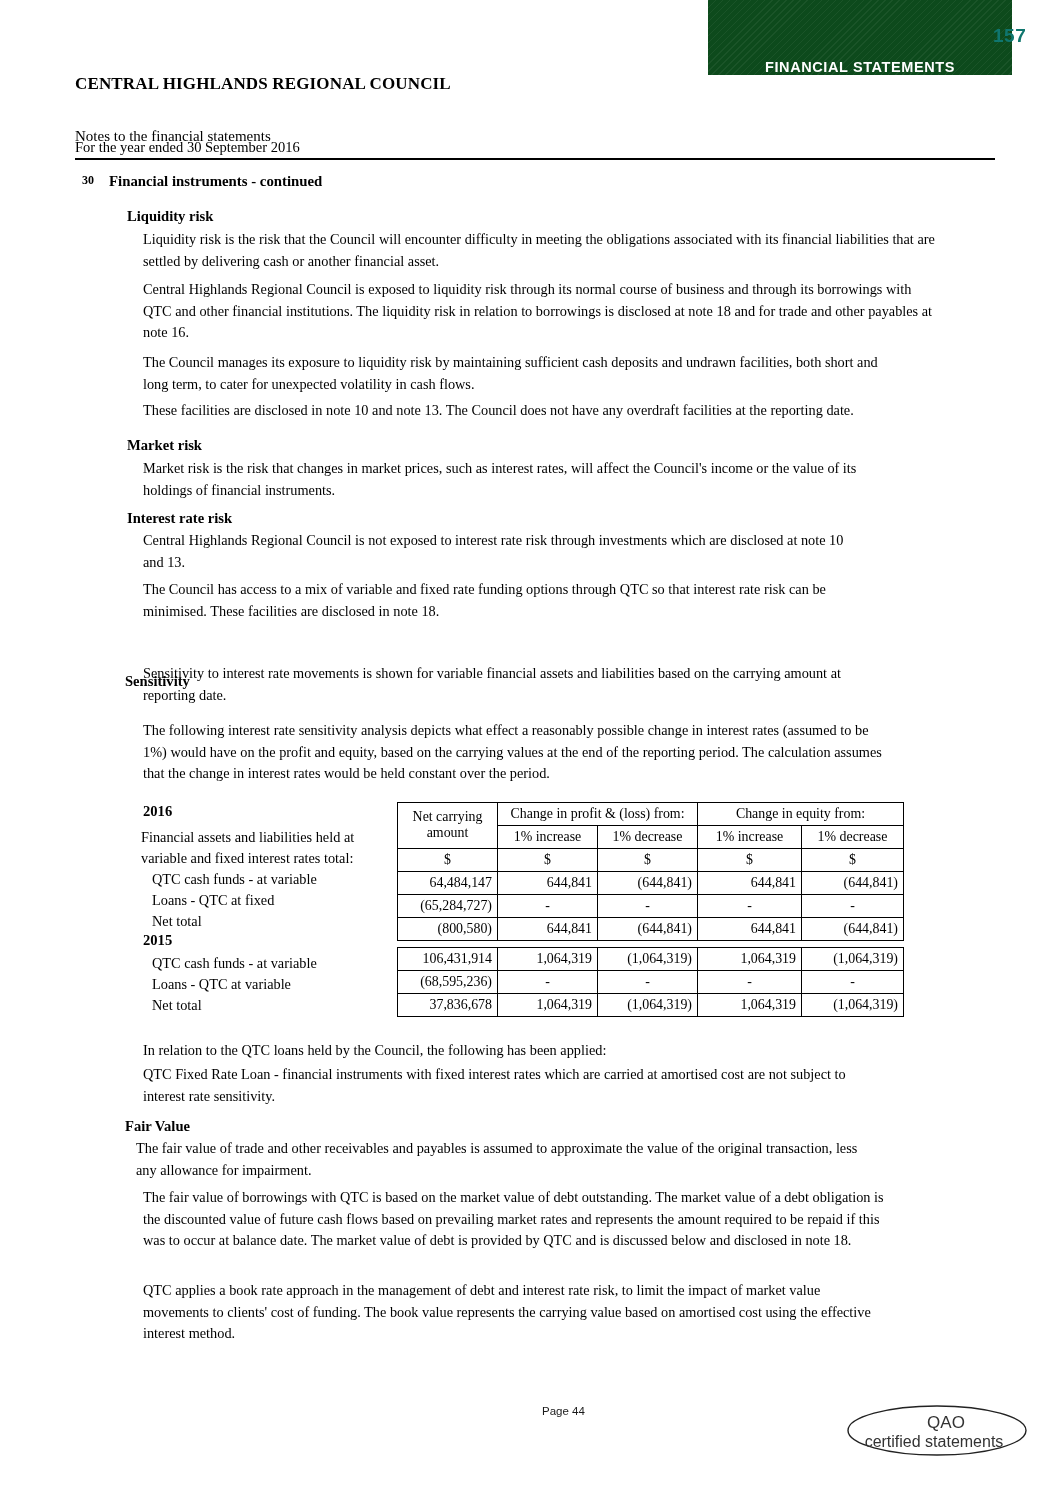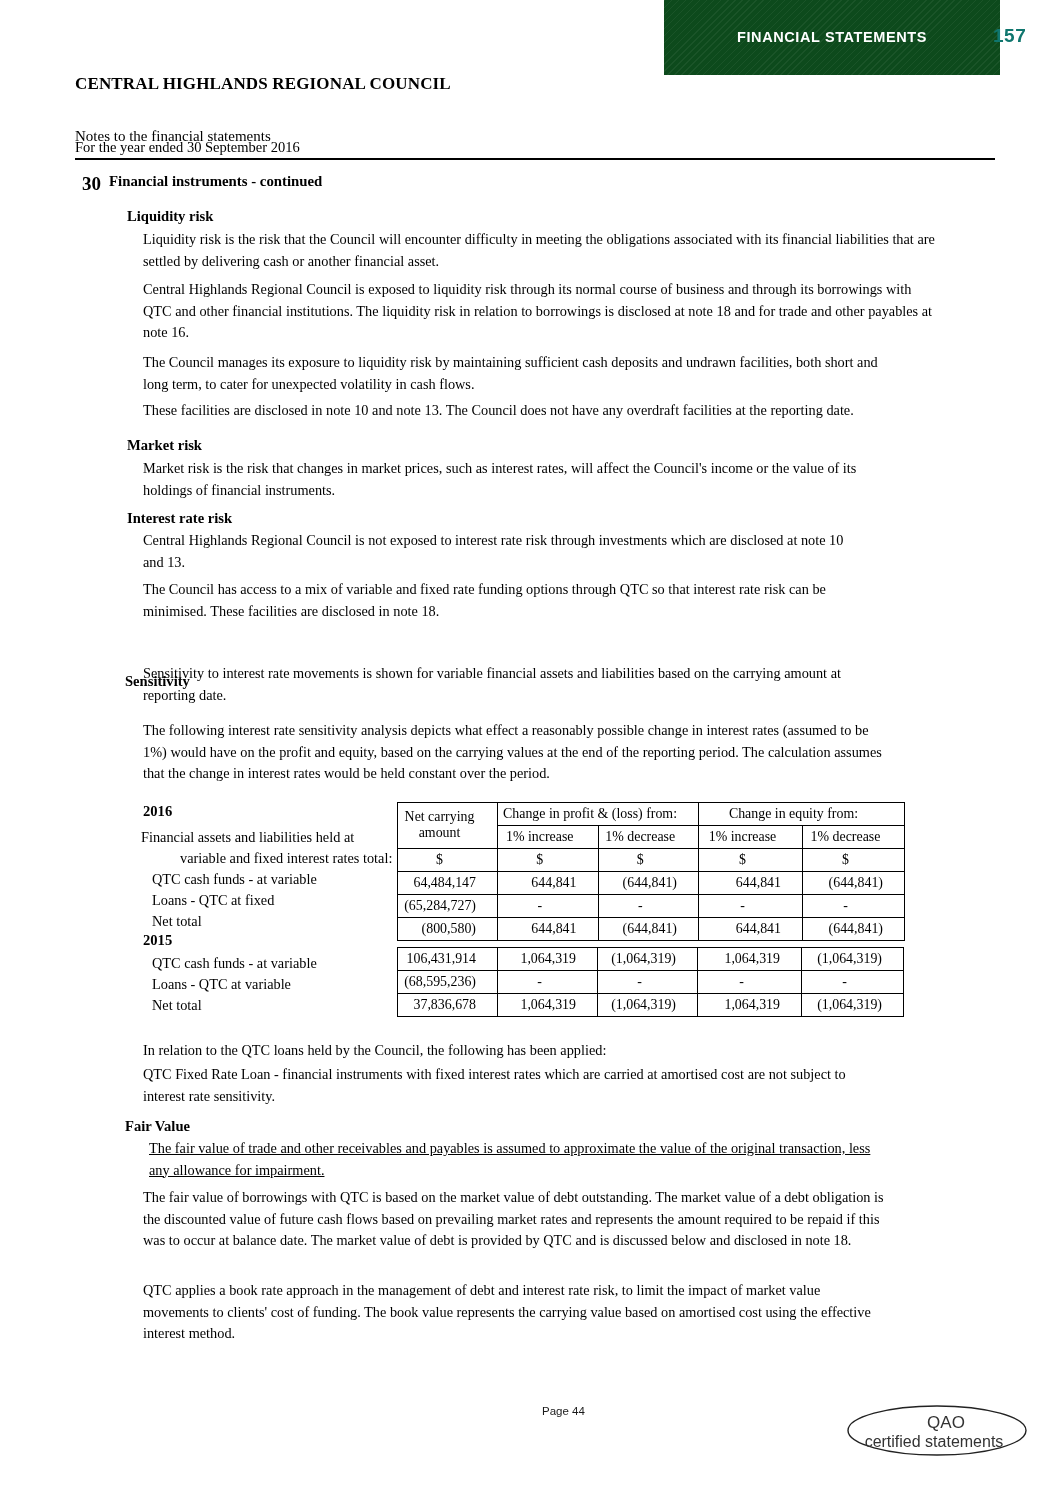--- a/index.html
+++ b/index.html
@@ -16,33 +16,33 @@
     position: relative;
     width: 1059px;
     height: 1497px;
     overflow: hidden;
     background: #ffffff;
   }
 
   
   #banner {
     position: absolute;
-    left: 664px;
+    left: 708px;
     top: 0;
-    width: 336px;
+    width: 304px;
     height: 75px;
     background-color: #0d4a1c;
     background-image: repeating-linear-gradient(
         135deg,
         rgba(255,255,255,0.055) 0px,
         rgba(255,255,255,0.055) 1px,
         rgba(0,0,0,0) 1px,
         rgba(0,0,0,0) 5px);
     display: flex;
-    align-items: center;
+    align-items: flex-end;
     justify-content: center;
   }
   #banner-label {
     font-family: "Liberation Sans", "DejaVu Sans", sans-serif;
     font-weight: bold;
     font-size: 14.5px;
     letter-spacing: 0.6px;
     color: #ffffff;
     white-space: nowrap;
     margin-top: -2px;
@@ -85,21 +85,21 @@
     top: 158px;
     width: 920px;
     height: 2px;
     background: #000;
   }
 
   #note-number {
     position: absolute;
     left: 82px;
     top: 173px;
-    font-size: 19px;
+    font-size: 12px;
     font-weight: bold;
   }
   #note-title {
     position: absolute;
     left: 109px;
     top: 173px;
     font-size: 14.8px;
     font-weight: bold;
   }
 
@@ -129,21 +129,21 @@
   }
   table.sens {
     position: absolute;
     border-collapse: collapse;
     font-size: 13.9px;
     table-layout: fixed;
   }
   table.sens td {
     border: 1px solid #000;
     height: 21px;
-    padding: 0 21px 1px 5px;
+    padding: 0 5px 1px 5px;
     vertical-align: middle;
     white-space: nowrap;
   }
   table.sens td.c { text-align: center; }
   table.sens td.r { text-align: right; }
   .col-a { width: 100px; }
   .col-b { width: 100px; }
   .col-c { width: 100px; }
   .col-d { width: 104px; }
   .col-e { width: 102px; }
@@ -196,21 +196,21 @@
   <div class="sec-head" style="left:127px; top:510px;">Interest rate risk</div>
   <div class="para" style="left:143px; top:530px; width:720px;">Central Highlands Regional Council  is not exposed to interest rate risk through investments which are disclosed at note 10 and 13.</div>
   <div class="para" style="left:143px; top:579px; width:745px;">The Council has access to a mix of variable and fixed rate funding options through QTC  so that interest rate risk can be minimised. These facilities are disclosed in note 18.</div>
 
   <div class="sec-head" style="left:125px; top:643px;margin-top:30px;">Sensitivity</div>
   <div class="para" style="left:143px; top:663px; width:742px;">Sensitivity to interest rate movements is shown for variable financial assets and liabilities based on the carrying amount at reporting date.</div>
   <div class="para" style="left:143px; top:720px; width:742px;">The following interest rate sensitivity analysis depicts what effect a reasonably possible change in interest rates (assumed to be 1%) would have on the profit and equity, based on the carrying values at the end of the reporting period. The calculation assumes that the change in interest rates would be held constant over the period.</div>
 
   <div class="yr-head" style="left:143px; top:803px;text-align:center;">2016</div>
   <div class="tbl-labels" style="left:141px; top:827px;">Financial assets and liabilities held at</div>
-  <div class="tbl-labels" style="left:141px; top:848px;margin-left:39px;">variable and fixed interest rates total:</div>
+  <div class="tbl-labels" style="left:141px; top:848px;">variable and fixed interest rates total:</div>
 
   <div class="tbl-labels" style="left:152px; top:869px;">QTC cash funds - at variable</div>
   <div class="tbl-labels" style="left:152px; top:890px;">Loans - QTC at fixed</div>
   <div class="tbl-labels" style="left:152px; top:911px;">Net total</div>
 
   <div class="yr-head" style="left:143px; top:932px;">2015</div>
 
   <div class="tbl-labels" style="left:152px; top:953px;">QTC cash funds - at variable</div>
   <div class="tbl-labels" style="left:152px; top:974px;">Loans - QTC at variable</div>
   <div class="tbl-labels" style="left:152px; top:995px;">Net total</div>
@@ -299,21 +299,21 @@
         <td class="r">1,064,319</td>
         <td class="r">(1,064,319)</td>
       </tr>
     </tbody>
   </table>
 
   <div class="para" style="left:143px; top:1040px; width:760px;">In relation to the QTC loans held by the Council, the following has been applied:</div>
   <div class="para" style="left:143px; top:1064px; width:745px;">QTC Fixed Rate Loan - financial instruments with fixed interest rates which are carried at amortised cost are not subject to interest rate sensitivity.</div>
 
   <div class="sec-head" style="left:125px; top:1118px;">Fair Value</div>
-  <div class="para" style="left:149px; top:1138px; width:745px;text-decoration:underline;">The fair value of trade and other receivables and payables is assumed to approximate the value of the original transaction, less any allowance for impairment.</div>
+  <div class="para" style="left:136px; top:1138px; width:745px;">The fair value of trade and other receivables and payables is assumed to approximate the value of the original transaction, less any allowance for impairment.</div>
   <div class="para" style="left:143px; top:1187px; width:750px;">The fair value of borrowings with QTC is based on the market value of debt outstanding. The market value of a debt obligation is the discounted value of future cash flows based on prevailing market rates and represents the amount required to be repaid if this was to occur at balance date. The market value of debt is provided by QTC and is discussed below and disclosed in note 18.</div>
   <div class="para" style="left:143px; top:1280px; width:740px;">QTC applies a book rate approach in the management of debt and interest rate risk, to limit the impact of market value movements to clients' cost of funding. The book value represents the carrying value based on amortised cost using the effective interest method.</div>
 
   <div id="footer-page">Page 44</div>
 
   <div id="qao-stamp">
     <svg width="182" height="53" viewBox="0 0 182 53" xmlns="http://www.w3.org/2000/svg">
       <ellipse cx="91" cy="26.5" rx="89" ry="24.5" fill="none" stroke="#222" stroke-width="1.4"></ellipse>
       <text id="stamp-l1" x="100" y="24" text-anchor="middle" font-family="Liberation Sans, DejaVu Sans, sans-serif" font-size="17" fill="#333">QAO</text>
       <text id="stamp-l2" x="88" y="43" text-anchor="middle" font-family="Liberation Sans, DejaVu Sans, sans-serif" font-size="16" fill="#333">certified statements</text>

